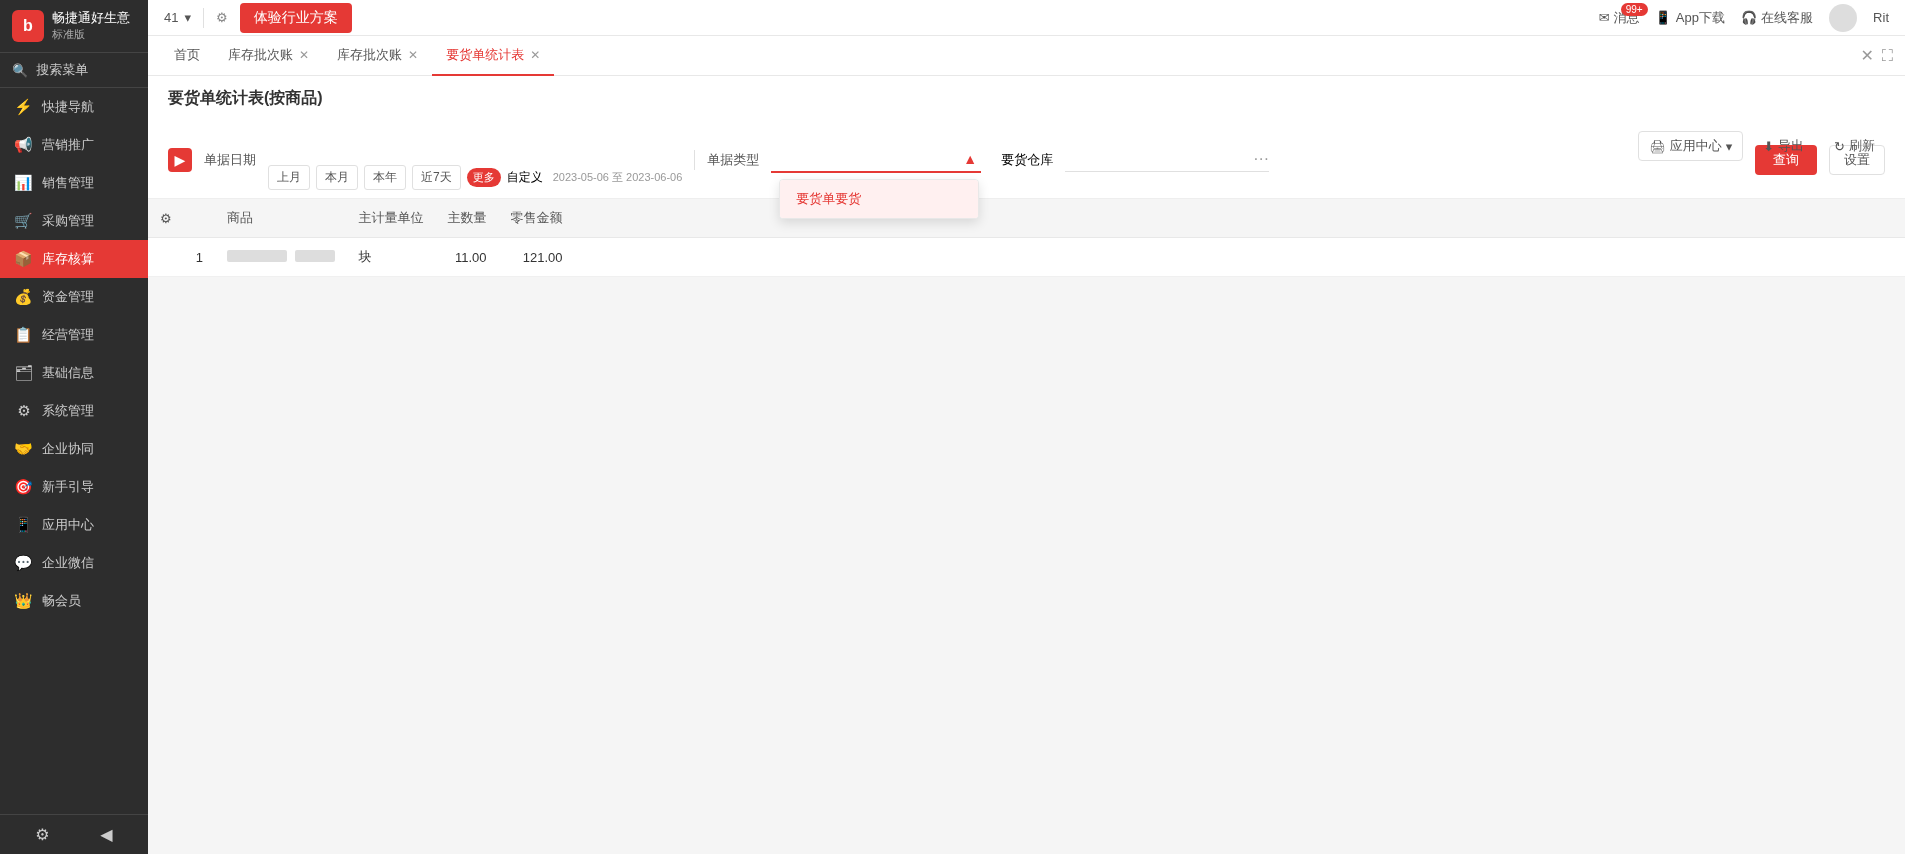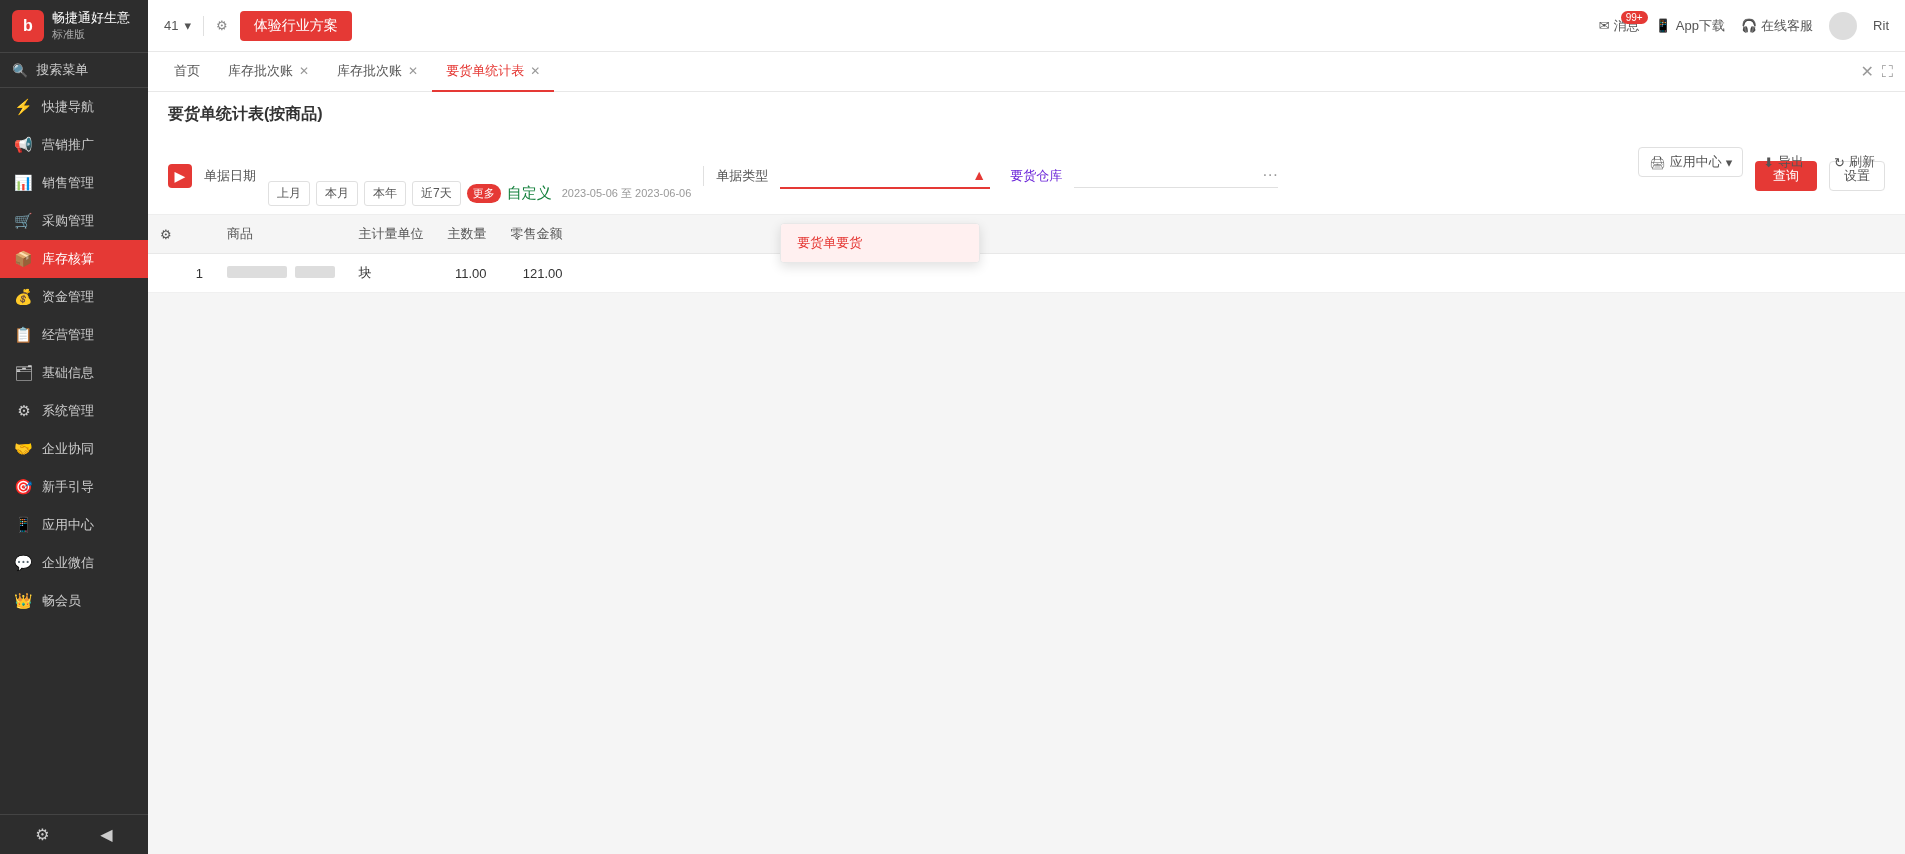--- a/index.html
+++ b/index.html
@@ -74,21 +74,21 @@
       flex-shrink: 0;
     }
     .sidebar-footer-btn { color: #ccc; cursor: pointer; font-size: 16px; }
 
     
     .main { flex: 1; display: flex; flex-direction: column; min-width: 0; }
 
     
     .topbar {
       background: #fff;
-      height: 52px;
+      height: 36px;
       display: flex;
       align-items: center;
       padding: 0 16px;
       border-bottom: 1px solid #e8e8e8;
       flex-shrink: 0;
       gap: 12px;
     }
     .topbar-store {
       display: flex;
       align-items: center;
@@ -206,21 +206,21 @@
       color: #555;
     }
     .date-badge {
       background: #e53935;
       color: #fff;
       border-radius: 10px;
       padding: 2px 6px;
       font-size: 11px;
       cursor: pointer;
     }
-    .date-custom { color: #15803d; font-size: 15px; cursor: pointer; font-family: Liberation Mono, monospace; }
+    .date-custom { color: #000000; font-size: 12px; cursor: pointer; font-family: Liberation Mono, monospace; }
     .date-range { color: #999; font-size: 11px; margin-left: 4px; }
 
     .filter-separator { width: 1px; height: 20px; background: #e0e0e0; }
 
     .doc-type-label { color: #555; font-size: 13px; flex-shrink: 0; }
     .doc-type-input-wrap {
       position: relative;
       display: flex;
       align-items: center;
       border-bottom: 2px solid #e53935;
@@ -229,21 +229,21 @@
     .doc-type-input {
       border: none;
       outline: none;
       font-size: 13px;
       padding: 4px 6px;
       width: 100%;
       color: #333;
     }
     .doc-type-arrow { color: #e53935; font-size: 14px; cursor: pointer; padding: 4px; }
 
-    .warehouse-label { color: #6d28d9; font-size: 13px; flex-shrink: 0; margin-left: 8px; }
+    .warehouse-label { color: #000000; font-size: 13px; flex-shrink: 0; margin-left: 8px; }
     .warehouse-input-wrap {
       display: flex;
       align-items: center;
       border-bottom: 1px solid #e0e0e0;
       min-width: 180px;
     }
     .warehouse-input {
       border: none;
       outline: none;
       font-size: 13px;
@@ -513,21 +513,21 @@
           <span class="date-range">2023-05-06 至 2023-06-06</span>
         </div>
 
         <div class="filter-separator"></div>
 
         <span class="doc-type-label">单据类型</span>
         <div class="doc-type-input-wrap" style="position:relative;">
           <input class="doc-type-input" type="text" value="" placeholder="" readonly="" style="">
           <span class="doc-type-arrow">▲</span>
 
-          <div class="dropdown-menu" style="top:32px;left:0;min-width:200px;margin-top:28px;">
+          <div class="dropdown-menu" style="top:32px;left:8px;min-width:200px;">
             <div class="dropdown-item selected">要货单要货</div>
           </div>
         </div>
 
         <span class="warehouse-label">要货仓库</span>
         <div class="warehouse-input-wrap">
           <input class="warehouse-input" type="text" value="" placeholder="" style="">
           <span class="warehouse-more">···</span>
         </div>
 

